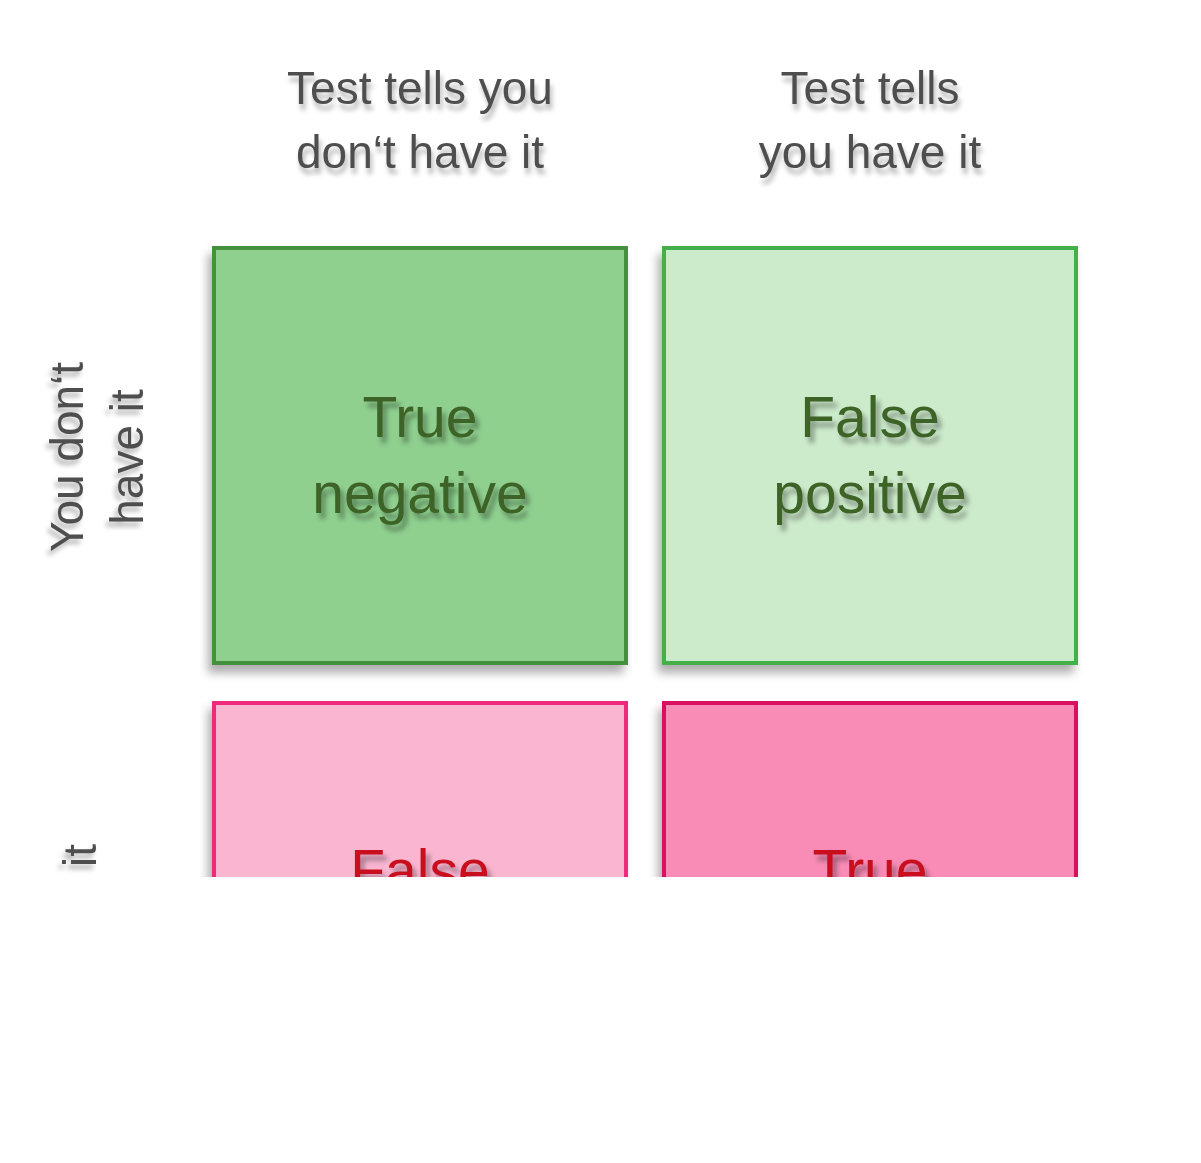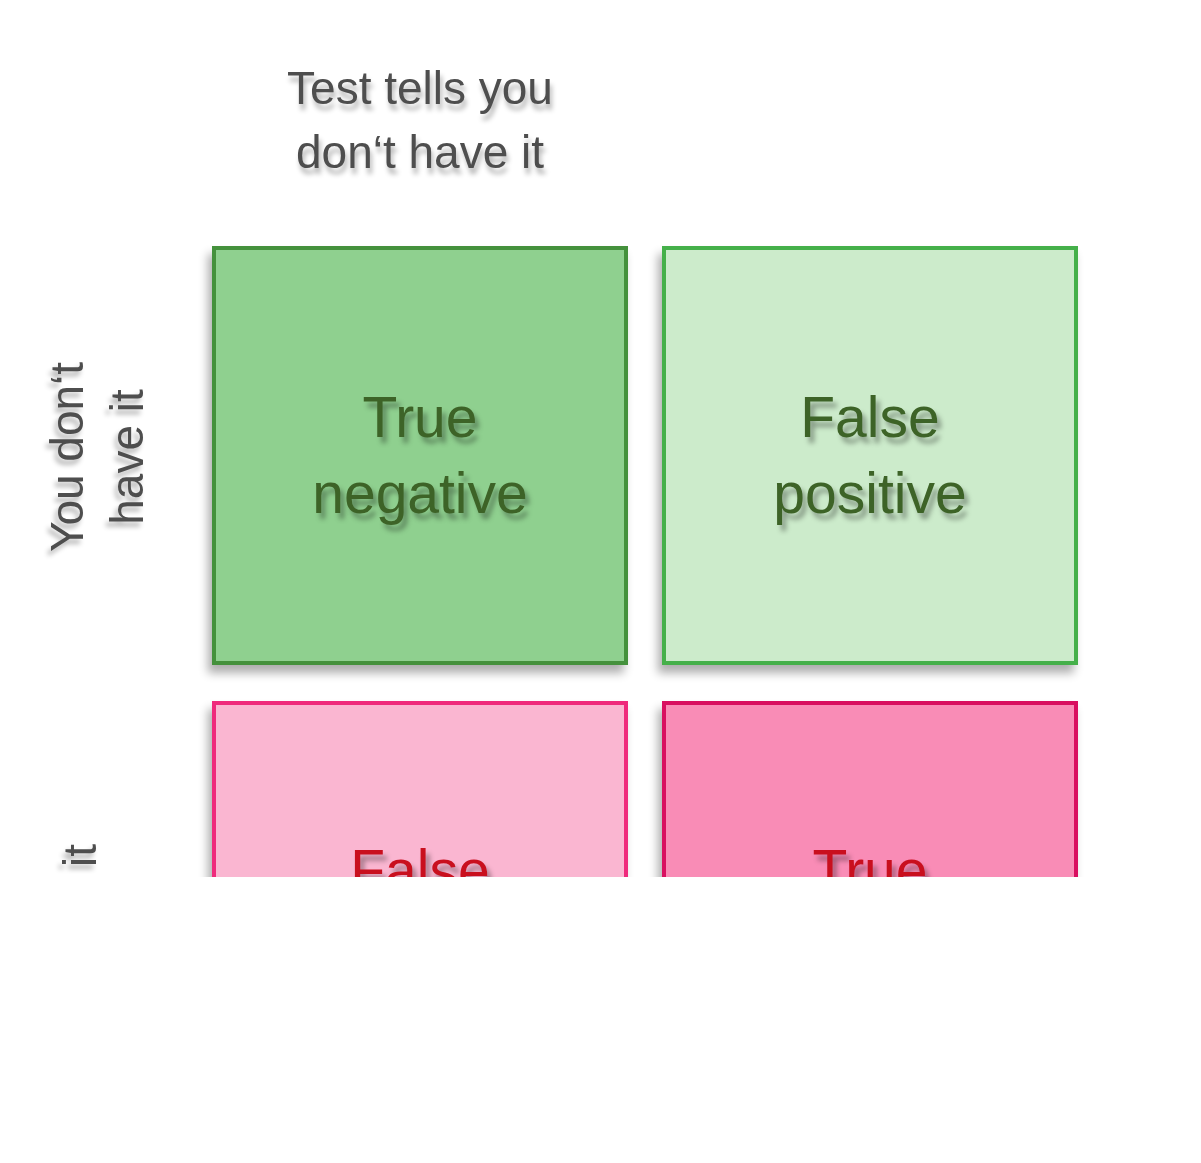--- a/index.html
+++ b/index.html
@@ -56,20 +56,22 @@
   }
 </style>
 </head>
 <body>
 
 <div class="canvas">
 
   <div class="col-header" id="col-header-0" style="color: rgb(78, 78, 78);">Test tells you
 don‘t have it</div>
 
+  <div class="col-header" id="col-header-1" style="color: rgb(78, 78, 78);">Test tells
+you have it</div>
 
   <div class="row-header" id="row-header-0" style="color: rgb(78, 78, 78);">You don‘t
 have it</div>
 
   <div class="row-header" id="row-header-1" style="color: rgb(78, 78, 78);">You got it</div>
 
   <div class="quadrant" id="quadrant-0" style="background: rgb(143, 208, 143); border-color: rgb(68, 145, 60); color: rgb(61, 99, 39);">
     <div class="quadrant-label">True
 negative</div>
   </div>

